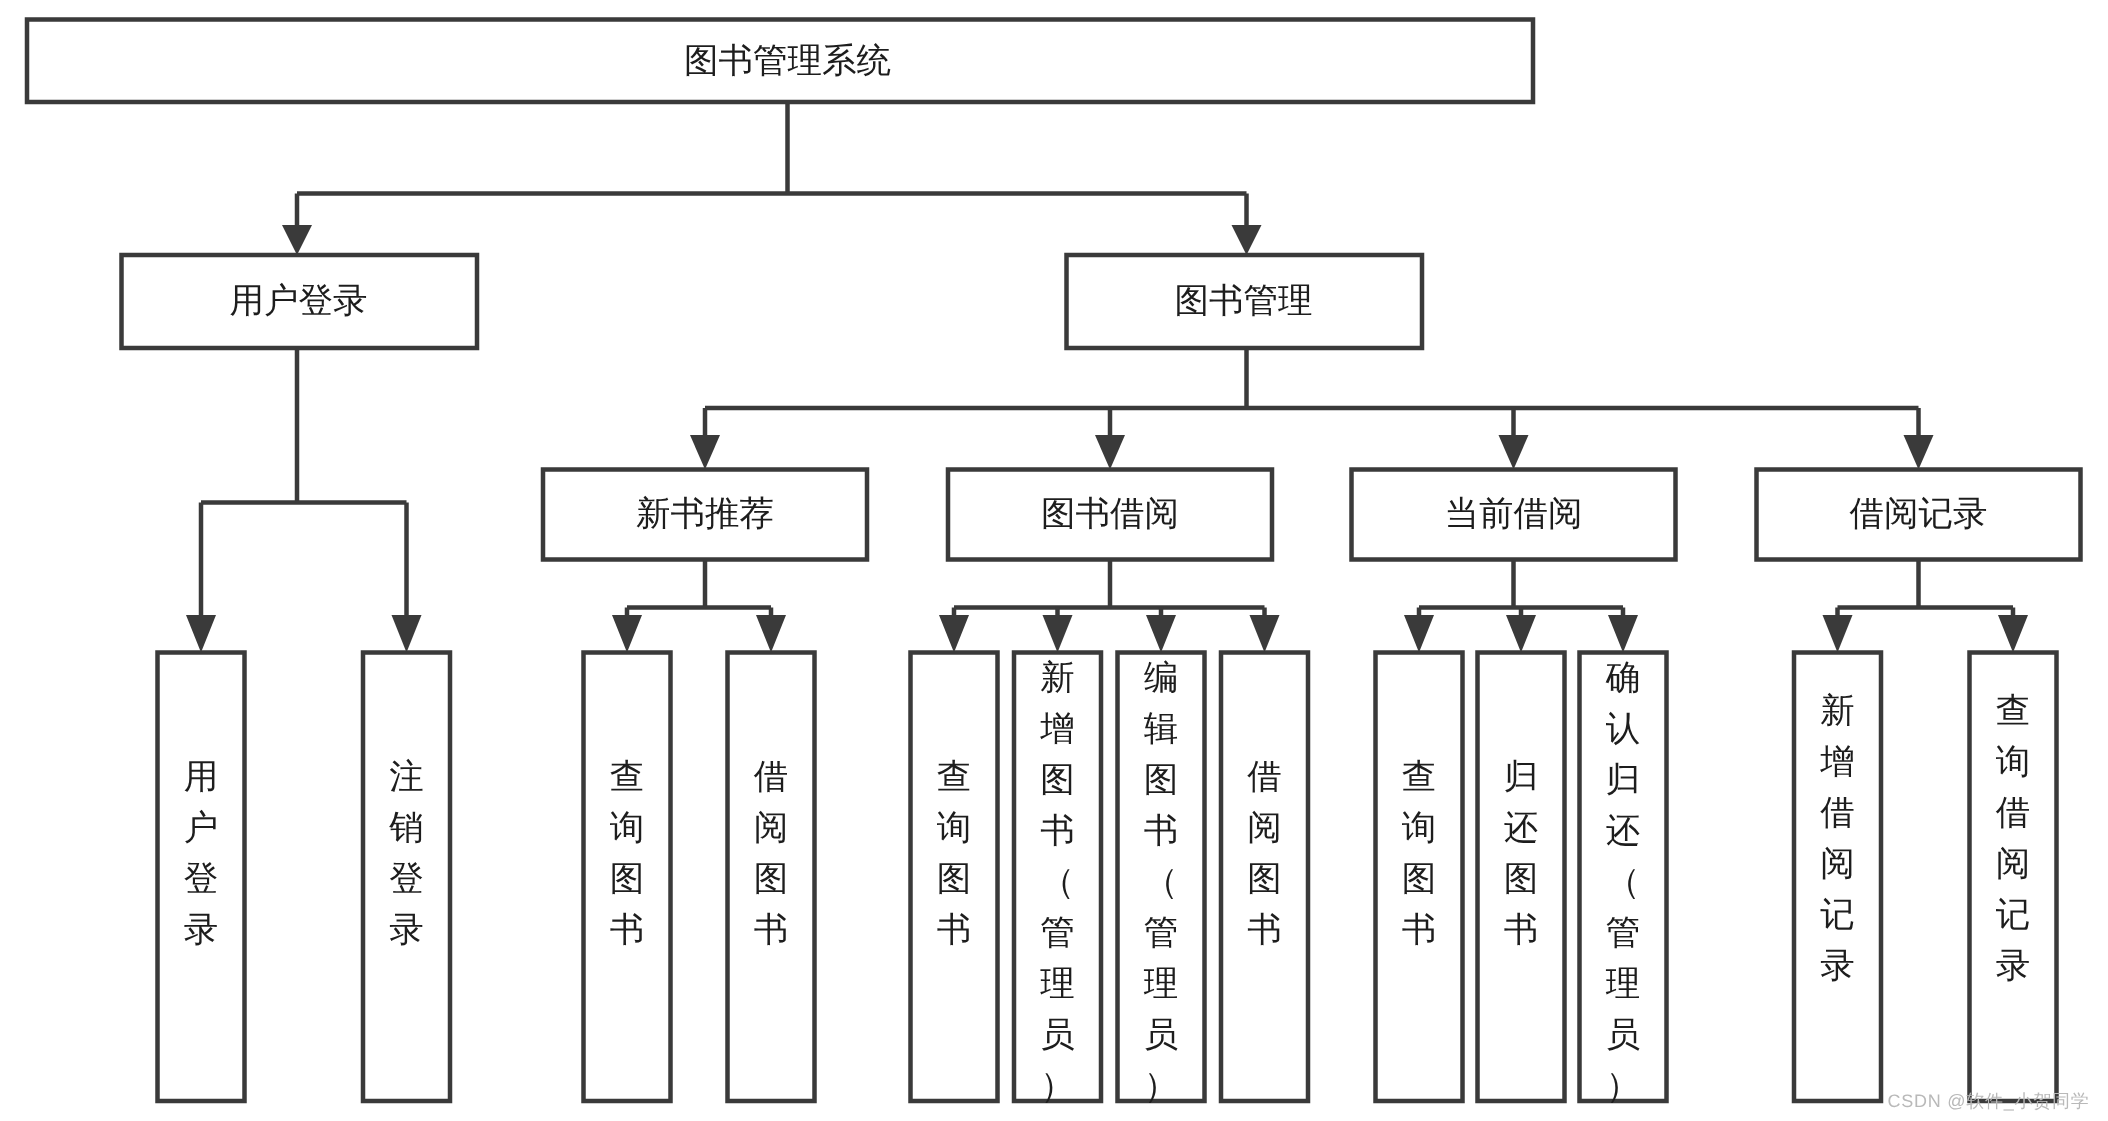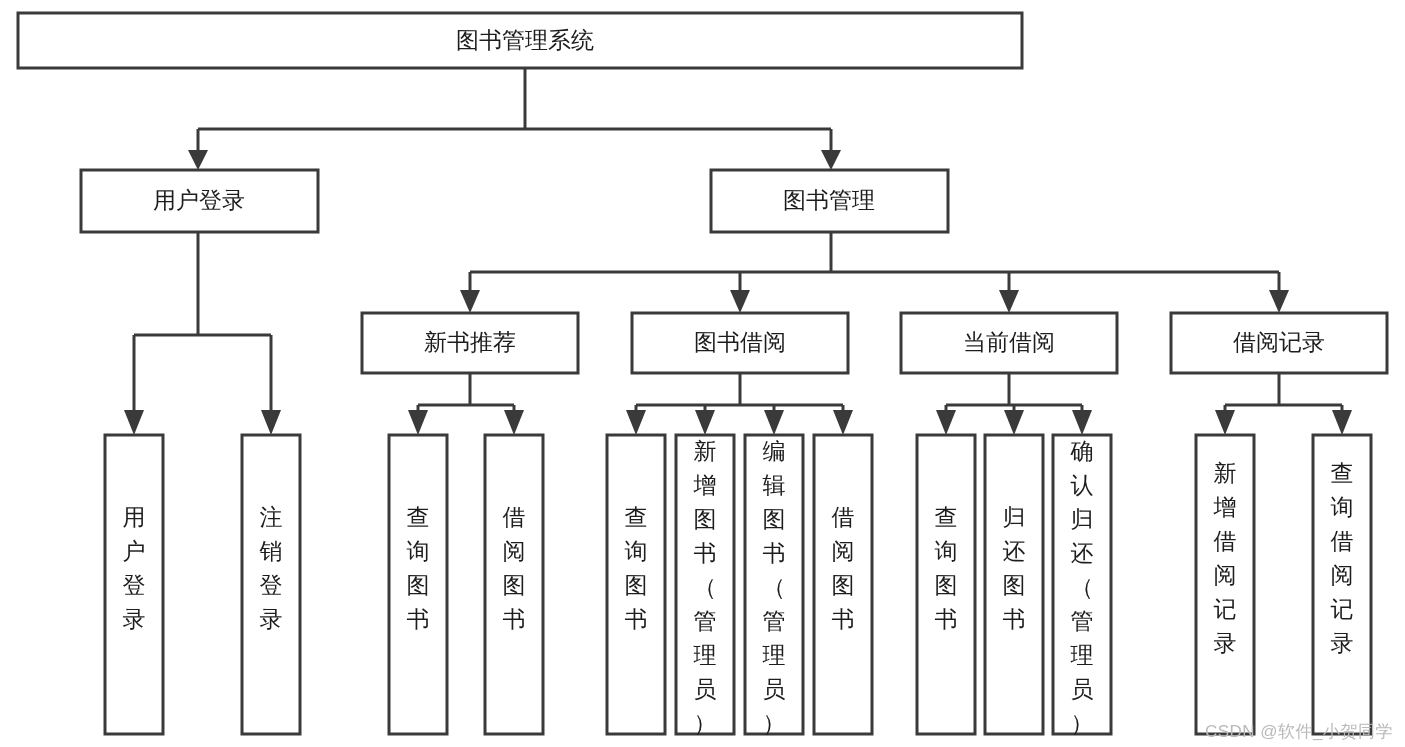--- a/index.html
+++ b/index.html
@@ -51,21 +51,21 @@
     font-family: "Liberation Sans", "DejaVu Sans", sans-serif;
     font-size: 23px;
     fill: #1d1d1d;
     text-anchor: middle;
   }
   .watermark-text {
     position: absolute;
     right: 12px;
     bottom: 4px;
     font-family: "Liberation Sans", "DejaVu Sans", sans-serif;
-    font-size: 17px;
+    font-size: 12px;
     color: #b9b9b9;
     white-space: nowrap;
     letter-spacing: 0.5px;
   }
 </style>
 </head>
 <body>
 
 <div id="diagram-root">
 

